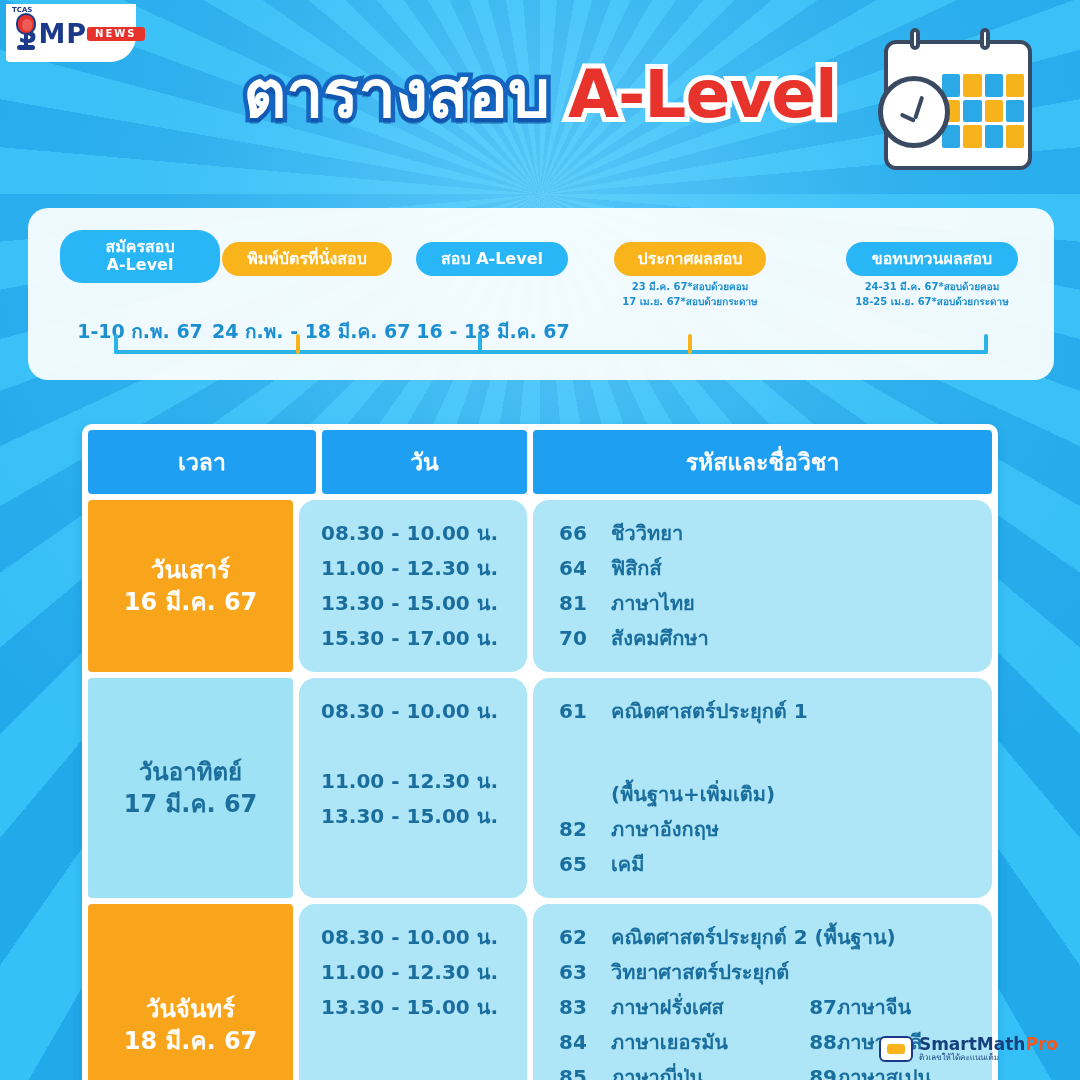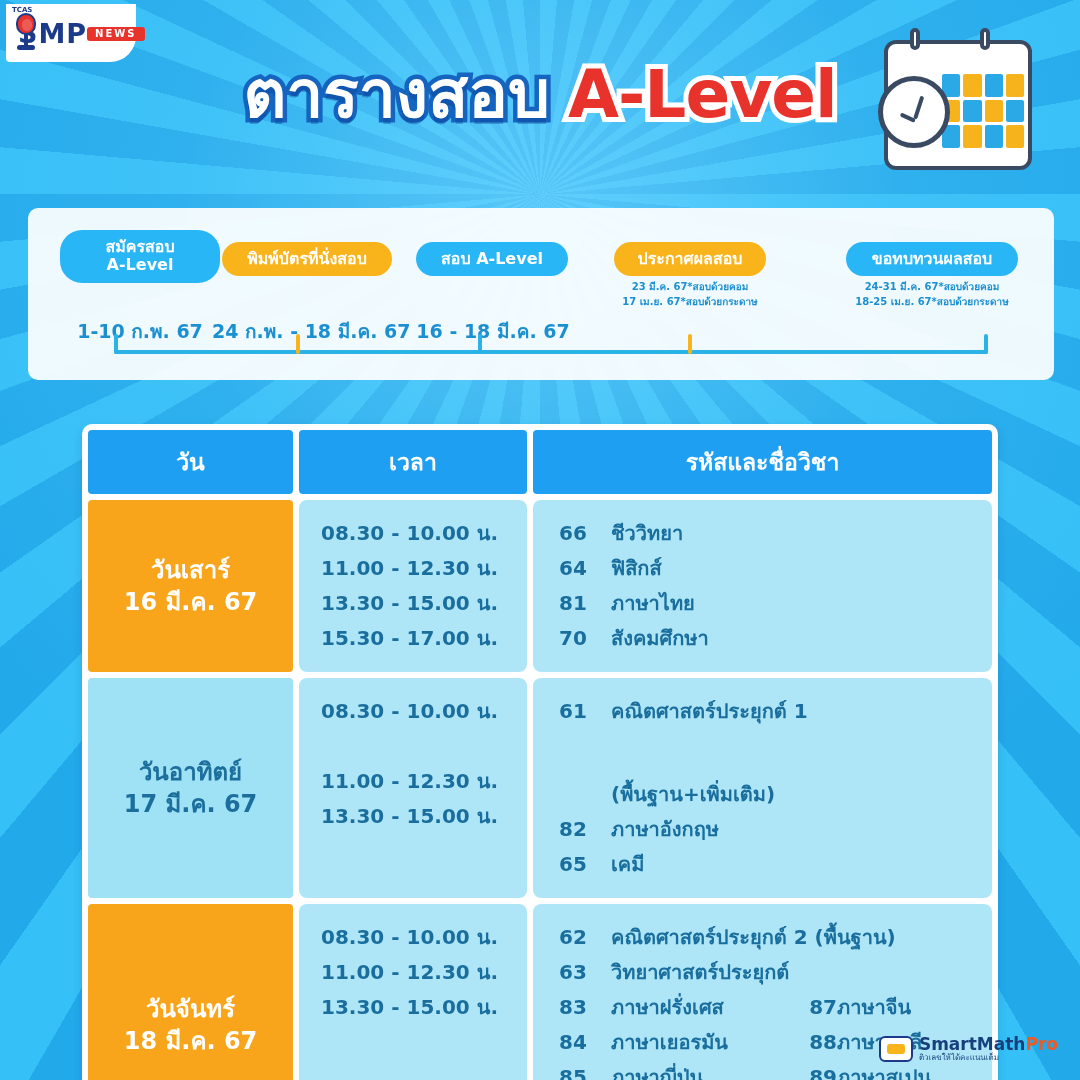--- a/index.html
+++ b/index.html
@@ -135,21 +135,21 @@
     content:""; position: absolute; left: 30px; top: 24px;
     width: 4px; height: 16px; background: #3a4a63; border-radius: 2px;
     transform-origin: bottom center; transform: rotate(-65deg);
   }
 
   
   .timeline {
     position: absolute; left: 28px; top: 208px;
     width: 1026px; height: 172px;
     background: rgba(255,255,255,0.92);
-    border-radius: 10px;
+    border-radius: 20px;
   }
   .tl-steps { position: relative; width: 100%; height: 100%; }
   .chip {
     position: absolute; top: 22px;
     border-radius: 22px; color: #fff; text-align: center;
     font-weight: bold; font-size: 16px; line-height: 1.15;
     padding: 8px 16px;
     white-space: nowrap;
   }
   .chip.blue { background: #29b6f6; }
@@ -192,21 +192,21 @@
   .c-time { width: 228px; flex: 0 0 228px; }
   .c-subj { flex: 1 1 auto; }
 
   .day-cell {
     background: #f9a51b; color: #fff; font-weight: bold; font-size: 24px;
     display: flex; flex-direction: column; align-items: center; justify-content: center;
     border-radius: 4px; line-height: 1.35; text-align: center;
   }
   .day-cell.light { background: #9fe1f5; color: #1c6f9c; }
   .time-cell, .subj-cell {
-    background: #aee6f7; color: #1a6e9e; border-radius: 8px;
+    background: #aee6f7; color: #1a6e9e; border-radius: 16px;
     padding: 16px 0 16px 22px;
     font-weight: bold; font-size: 20px; line-height: 1.75;
   }
   .subj-cell { padding-left: 26px; }
   .subj-line { display: flex; }
   .subj-line .code { width: 52px; flex: 0 0 52px; }
   .subj-line .name { flex: 1 1 auto; }
   .subj-line .code2 { width: 56px; flex: 0 0 56px; text-align: right; }
   .subj-line .name2 { flex: 0 0 170px; }
   .indent { padding-left: 52px; margin-top: 48px; }
@@ -320,22 +320,22 @@
       <div class="tick yellow" style="left:268px;"></div>
       <div class="tick blue" style="left:450px;"></div>
       <div class="tick yellow" style="left:660px;"></div>
       <div class="tick blue" style="left:956px;"></div>
     </div>
   </div>
 
   <div class="table">
 
     <div class="trow">
+      <div class="th c-time">เวลา</div>
       <div class="th c-day">วัน</div>
-      <div class="th c-time">เวลา</div>
       <div class="th c-subj">รหัสและชื่อวิชา</div>
     </div>
 
     <div class="trow">
       <div class="day-cell c-day">
         <span>วันเสาร์</span>
         <span>16 มี.ค. 67</span>
       </div>
       <div class="time-cell c-time">
         <div>08.30 - 10.00 น.</div>

